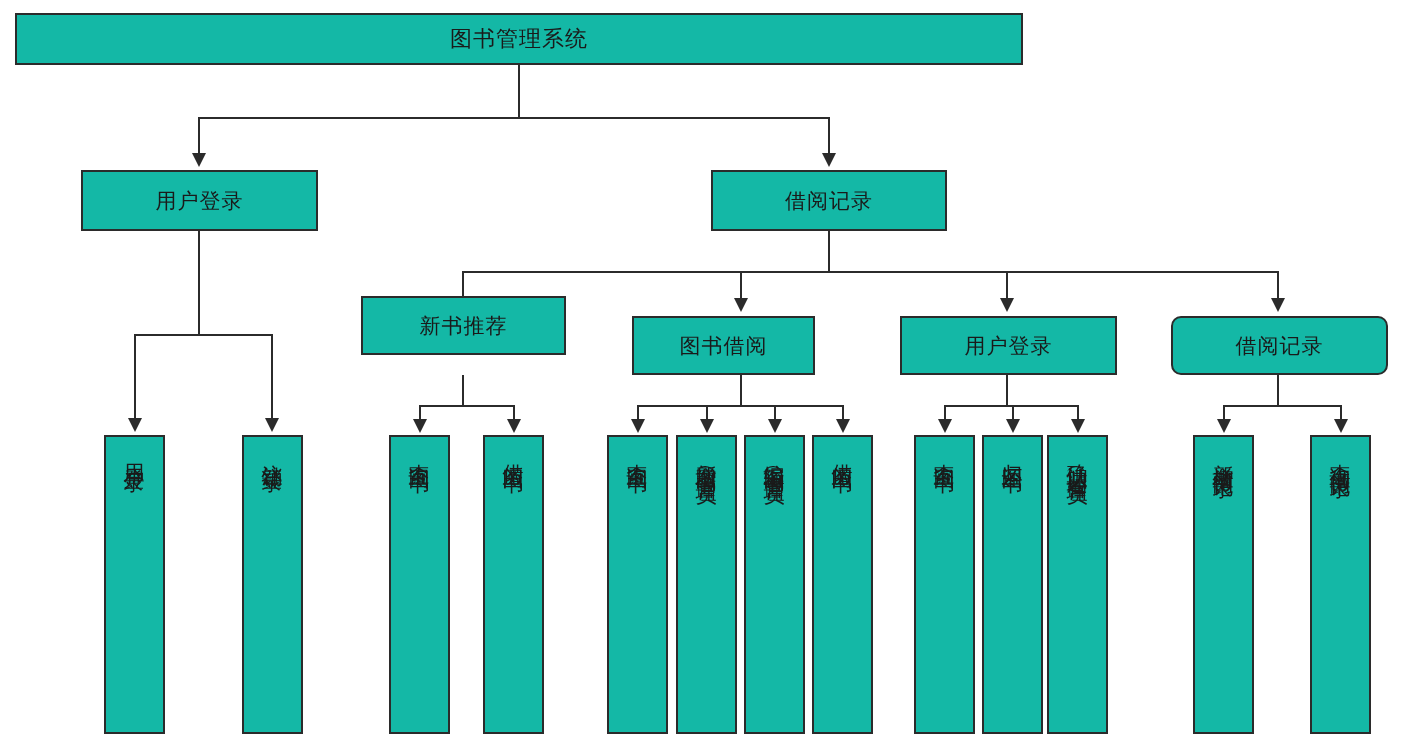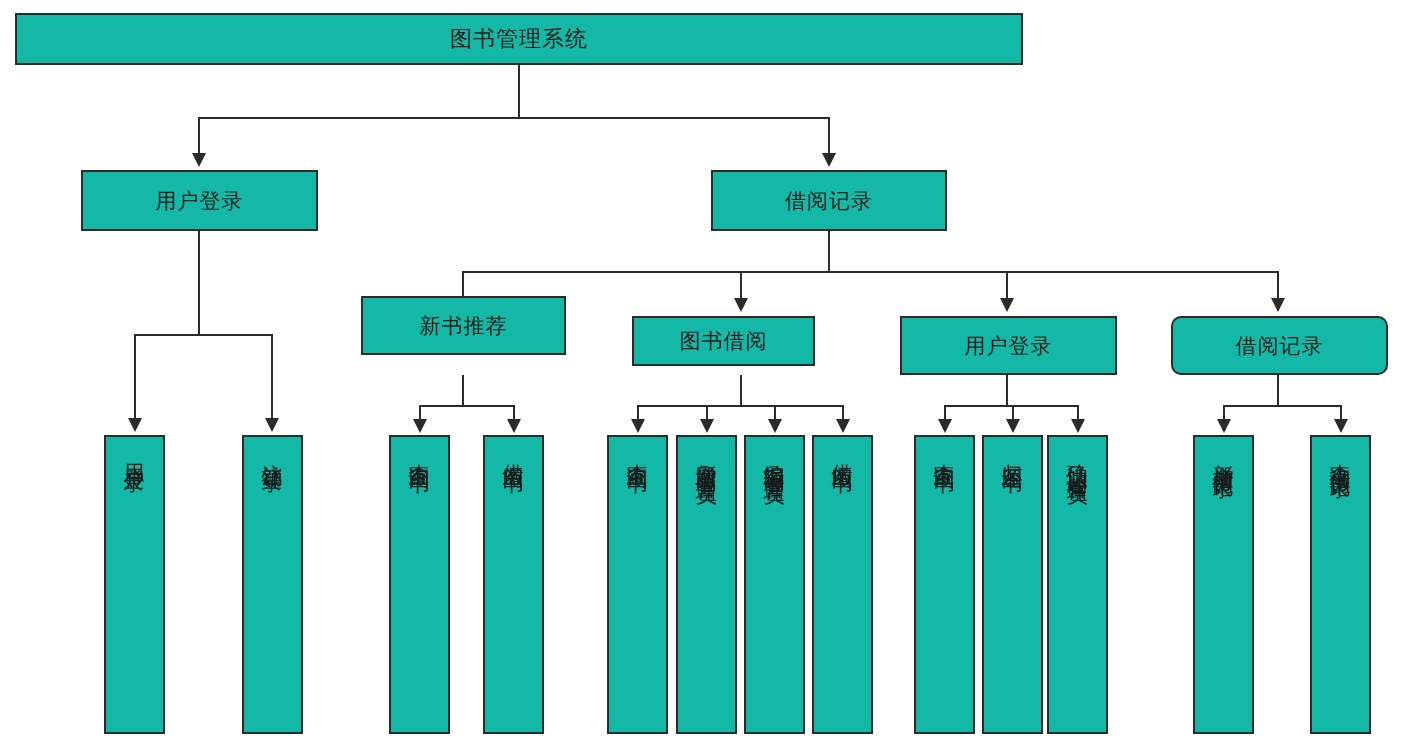--- a/index.html
+++ b/index.html
@@ -118,21 +118,21 @@
   <div class="vline" style="left:740px; top:271px; height:28px;"></div>
   <div class="arrow" style="left:734px; top:298px;"></div>
   <div class="vline" style="left:1006px; top:271px; height:28px;"></div>
   <div class="arrow" style="left:1000px; top:298px;"></div>
   <div class="vline" style="left:1277px; top:271px; height:28px;"></div>
   <div class="arrow" style="left:1271px; top:298px;"></div>
 
   <div class="node h" style="left:361px; top:296px; width:205px; height:59px;">
     <span>新书推荐</span>
   </div>
-  <div class="node h" style="left:632px; top:316px; width:183px; height:50px;">
+  <div class="node h" style="left:632px; top:316px; width:183px; height:59px;">
     <span>图书借阅</span>
   </div>
   <div class="node h" style="left:900px; top:316px; width:217px; height:59px;">
     <span>用户登录</span>
   </div>
   <div class="node h" style="left:1171px; top:316px; width:217px; height:59px;border-radius:10px;">
     <span>借阅记录</span>
   </div>
 
   <div class="vline" style="left:462px; top:375px; height:32px;"></div>

